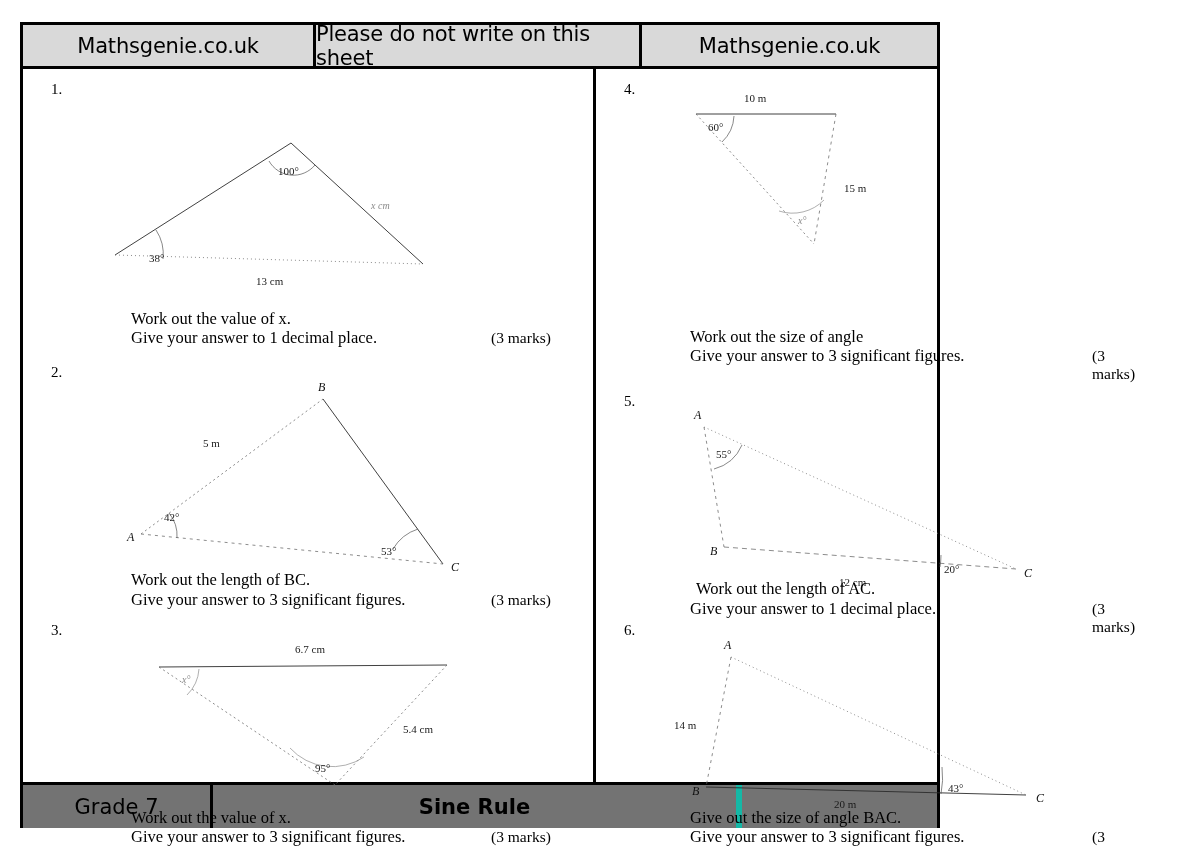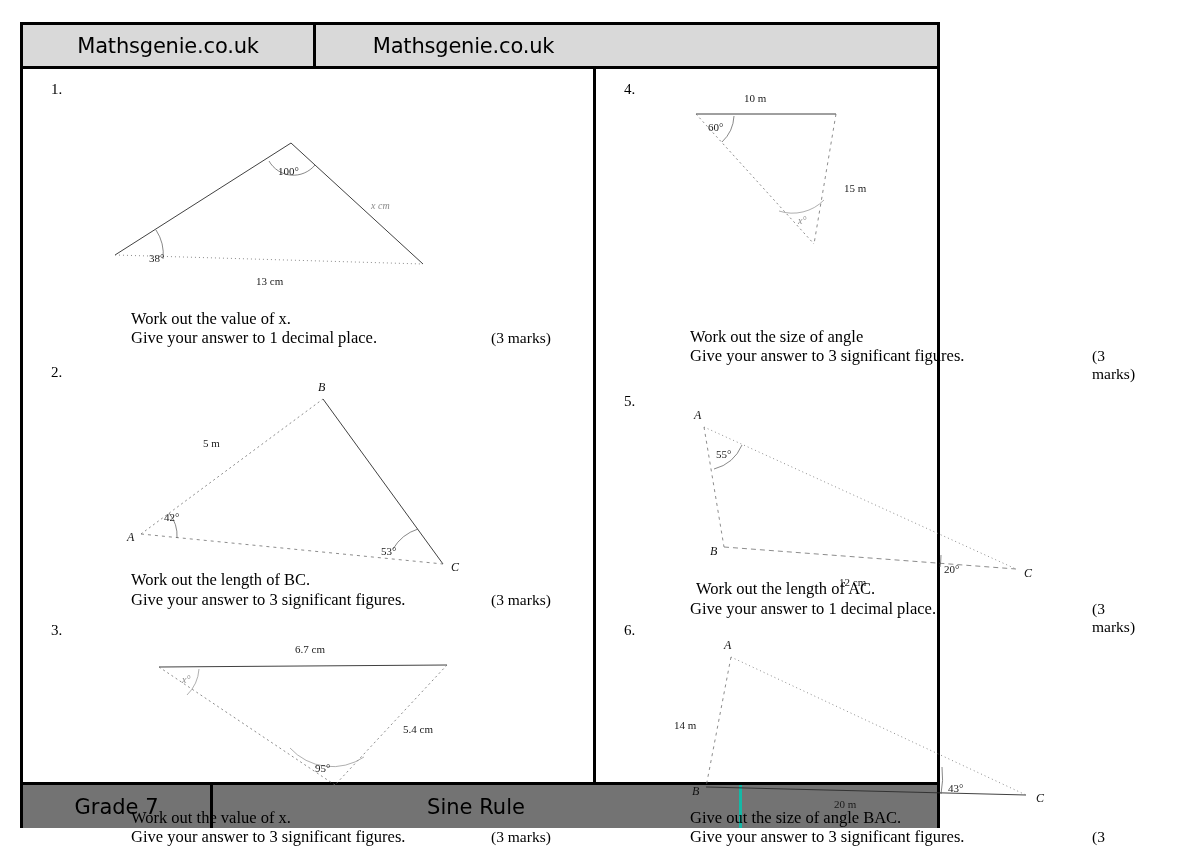--- a/index.html
+++ b/index.html
@@ -125,30 +125,31 @@
     box-sizing:border-box;
   }
   .footer-cell{
     display:flex;align-items:center;justify-content:center;
     font-family:"DejaVu Sans",sans-serif;
     font-size:21px;
     box-sizing:border-box;
     background:#737373;
   }
   .fc-left{width:190px;border-right:3px solid #000;}
-  .fc-mid{flex:1;border-right:3px solid #14b8a6;}
+  .fc-mid{flex:1;border-right:6px solid #14b8a6;font-weight:bold;}
   .fc-right{width:195px;}
 </style>
 </head>
 <body>
 
 <div class="sheet">
 
   <div class="header">
     <div class="header-cell hc-left">Mathsgenie.co.uk</div>
+    <div class="header-cell hc-mid">Please do not write on this sheet</div>
     <div class="header-cell hc-right">Mathsgenie.co.uk</div>
   </div>
 
   <div class="body">
 
     <div class="col col-left">
 
       <div class="question">
         <div class="q-num" style="left:28px;top:12px;">1.</div>
 

